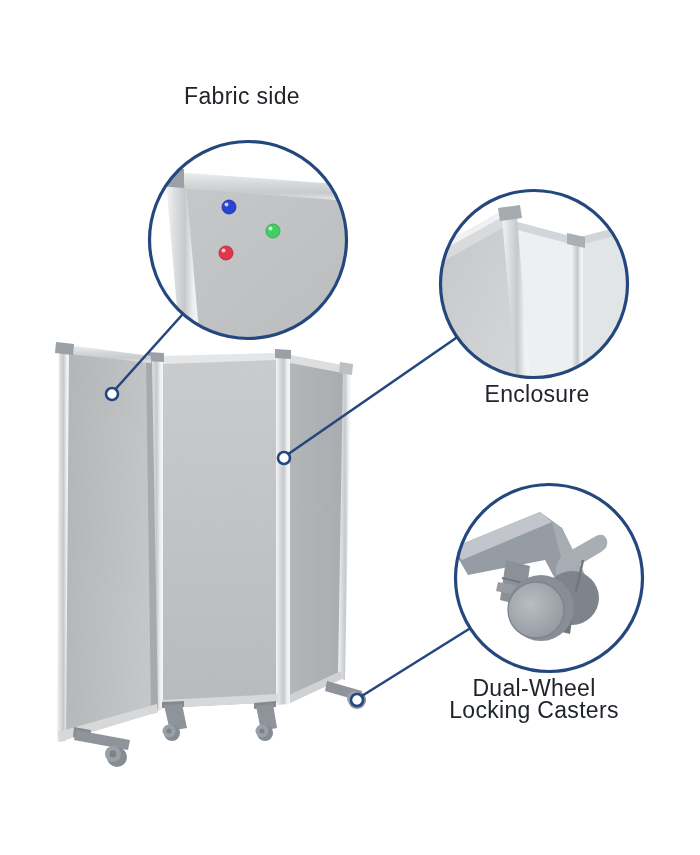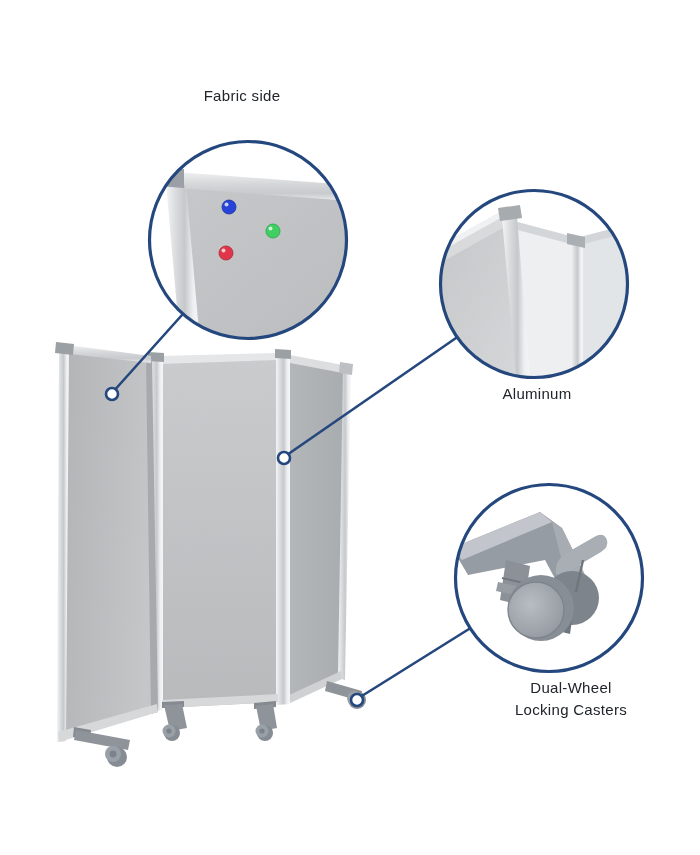--- a/index.html
+++ b/index.html
@@ -9,29 +9,29 @@
     background:var(--page-bg,#ffffff);
     font-family:"Liberation Sans", sans-serif;
     overflow:hidden;
   }
   .stage svg{position:absolute;left:0;top:0;}
   .callout-label{
     position:absolute;
     width:240px;
     text-align:center;
     color:var(--label-text,#20242b);
-    font-size:15px;
+    font-size:23px;
     line-height:22px;
     letter-spacing:.3px;
     font-weight:400;
   }
   .callout-label span{display:block;}
   #label-fabric{left:122px;top:85px;}
   #label-aluminum{left:417px;top:383px;}
-  #label-casters{left:451px;top:677px;}
+  #label-casters{left:414px;top:677px;}
 </style>
 </head>
 <body>
 
 <div class="stage">
 
 <svg width="700" height="855" viewBox="0 0 700 855">
   <defs>
     <linearGradient id="aluV" x1="0" y1="0" x2="1" y2="0">
       <stop offset="0" stop-color="#f3f4f5"></stop>
@@ -219,20 +219,20 @@
       <line x1="583" y1="560" x2="576" y2="592" stroke="#70767d" stroke-width="2.4"></line>
     </g>
     <circle cx="549" cy="578" r="93.5" fill="none" stroke-width="3.2" style="stroke:var(--accent-navy,#24477e)"></circle>
   </g>
 </svg>
 
   <div class="callout-label" id="label-fabric">
     <span>Fabric side</span>
   </div>
   <div class="callout-label" id="label-aluminum">
-    <span>Aluminum</span>
+    <span>Enclosure</span>
   </div>
   <div class="callout-label" id="label-casters">
     <span>Dual-Wheel</span>
     <span>Locking Casters</span>
   </div>
 
 </div>
 
 </body></html>

